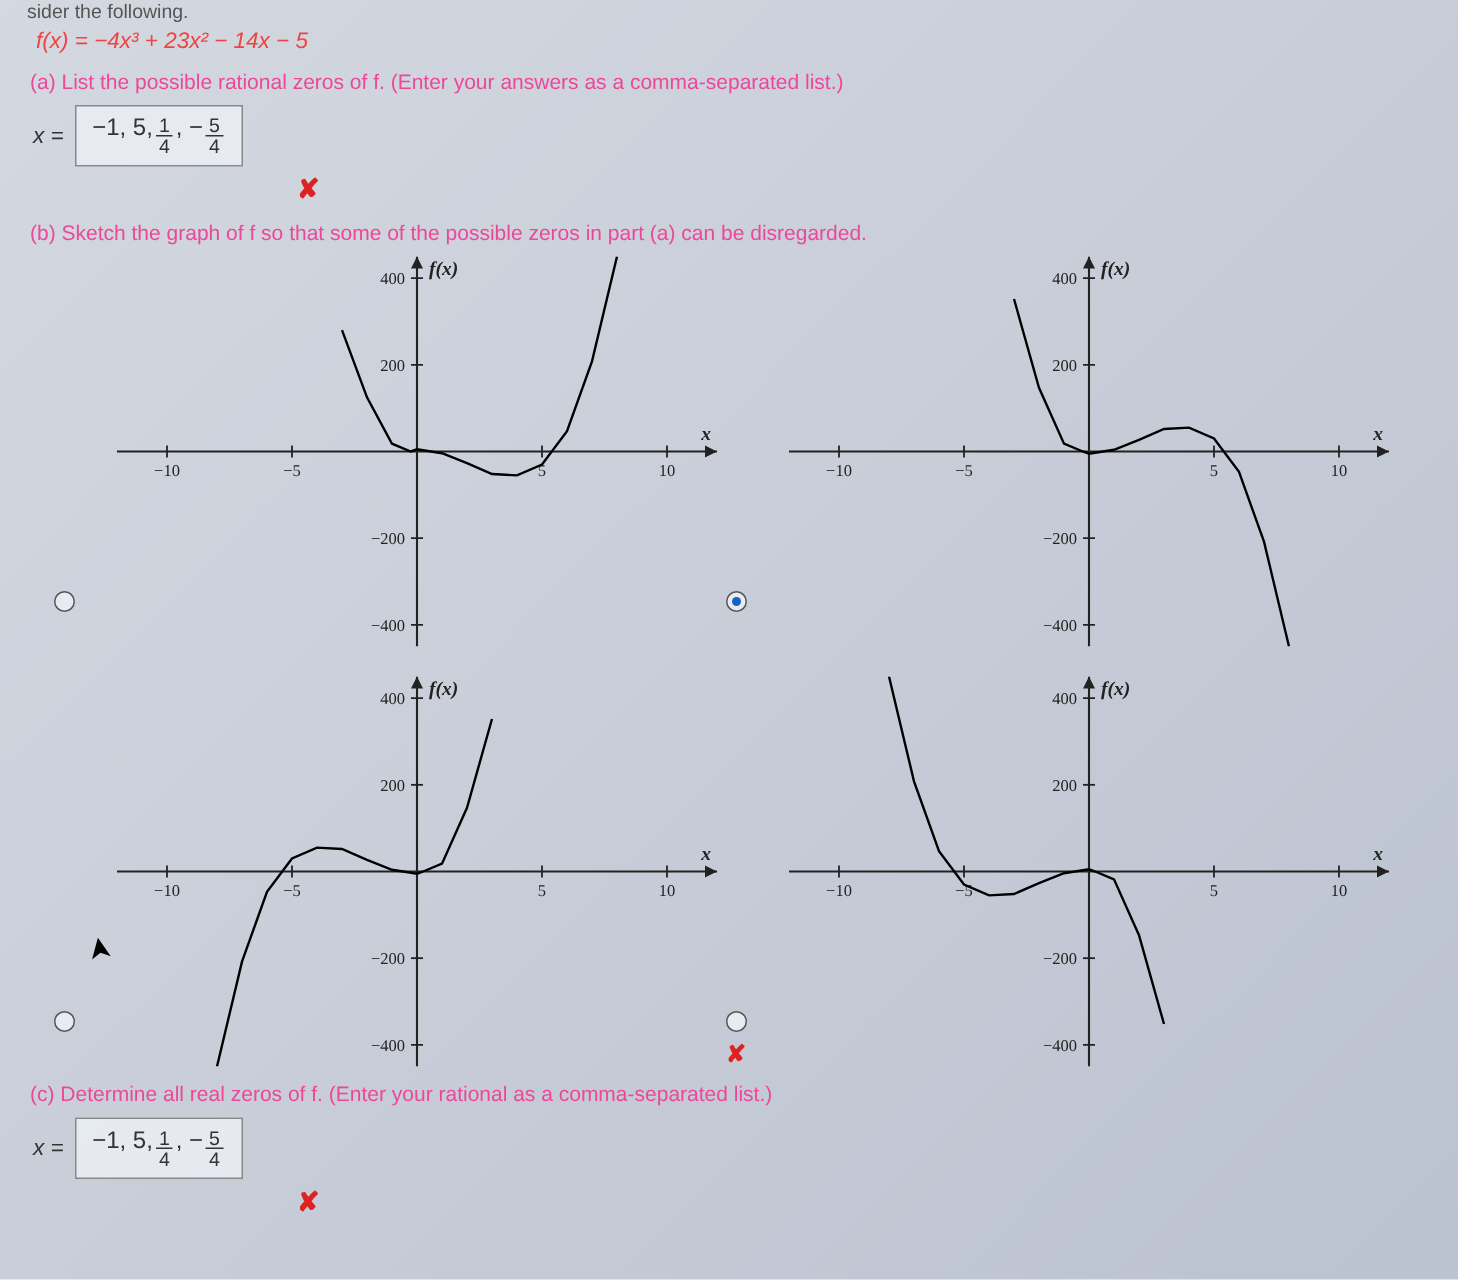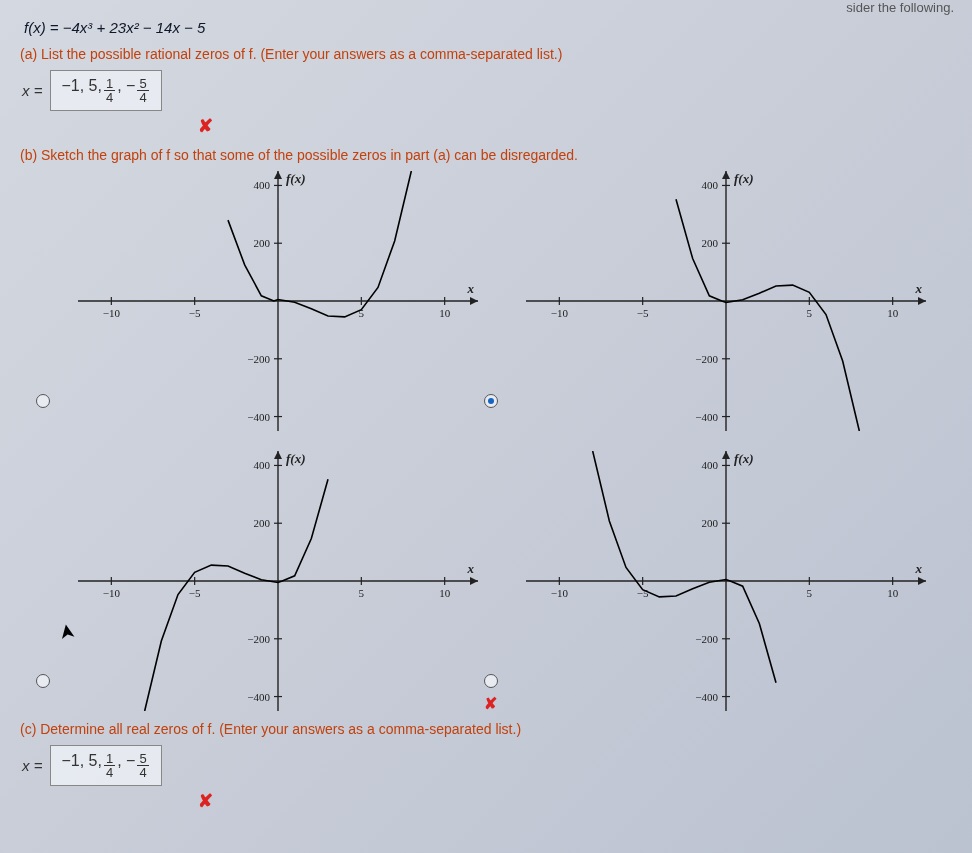--- a/index.html
+++ b/index.html
@@ -11,31 +11,30 @@
     width: 972px;
     height: 853px;
     overflow: hidden;
     padding: 0 18px;
     position: relative;
   }
   .header-text {
     font-size: 13px;
     color: #555;
     margin-bottom: 4px;
-    text-align: right;
   }
   .eq {
     font-size: 15px;
     font-style: italic;
     margin: 4px 0 10px 6px;
-    color: #0f172a;
+    color: #ef4444;
   }
   .part-label {
     font-size: 14px;
-    color: #c2410c;
+    color: #ec4899;
     margin: 6px 0 8px 2px;
   }
   .answer-row {
     display: flex;
     align-items: center;
     gap: 8px;
     margin-left: 4px;
     margin-bottom: 6px;
   }
   .answer-box {
@@ -250,21 +249,21 @@
         <line class="tick" x1="196" y1="72.22222222222223" x2="204" y2="72.22222222222223"></line>
         <text class="tick-label" x="192" y="76.22222222222223" text-anchor="end">200</text>
         <line class="tick" x1="196" y1="14.444444444444457" x2="204" y2="14.444444444444457"></line>
         <text class="tick-label" x="192" y="18.444444444444457" text-anchor="end">400</text>
         <text class="axis-label" x="208" y="12">f(x)</text>
         <text class="axis-label" x="396" y="122" text-anchor="end">x</text>
         <path class="curve" d="M66.66666666666666,0 L83.33333333333334,69.9111111111111 L100,116.42222222222225 L116.66666666666667,138.66666666666669 L133.33333333333331,145.88888888888889 L150,145.0222222222222 L166.66666666666669,137.8 L183.33333333333331,131.15555555555554 L200,128.55555555555557 L204.16666666666666,130 L216.66666666666666,135.2 L233.33333333333334,172.46666666666667 L250,231.6888888888889 "></path>
       </svg></div>
   </div>
 
-<div class="part-label" style="margin-top:4px">(c) Determine all real zeros of f. (Enter your answers as a comma-separated list.)</div>
+<div class="part-label" style="margin-top:4px">(c) Determine all real zeros of f. (Enter your rational as a comma-separated list.)</div>
 <div class="answer-row">
   <span class="x-eq">x =</span>
   <span class="answer-box">
     <span>−1, 5,</span>
     <span class="frac">
       <span class="num">1</span>
       <span class="den">4</span>
     </span>
     <span> , −</span>
     <span class="frac">

